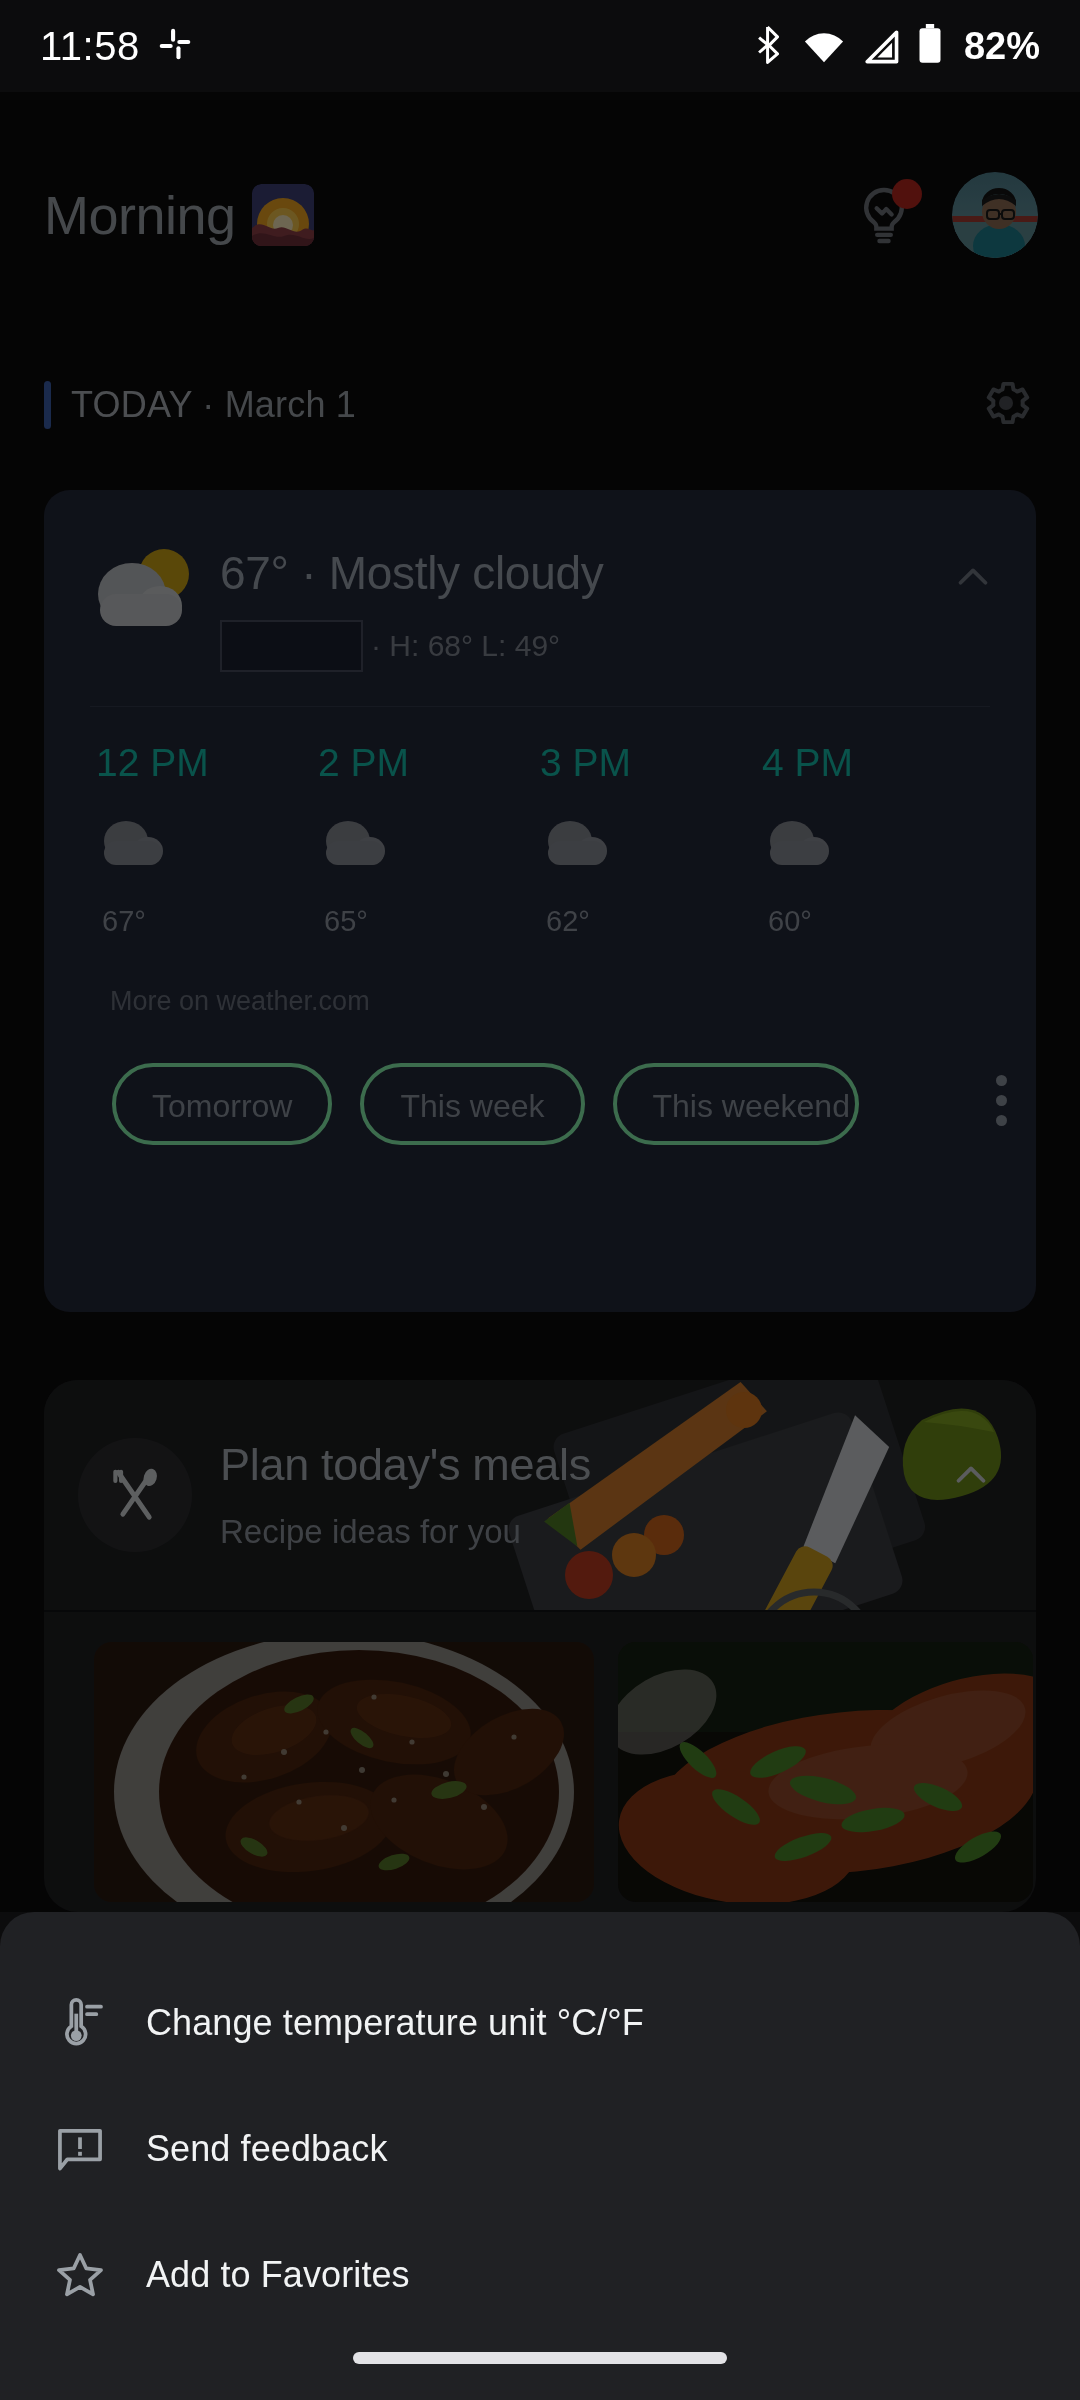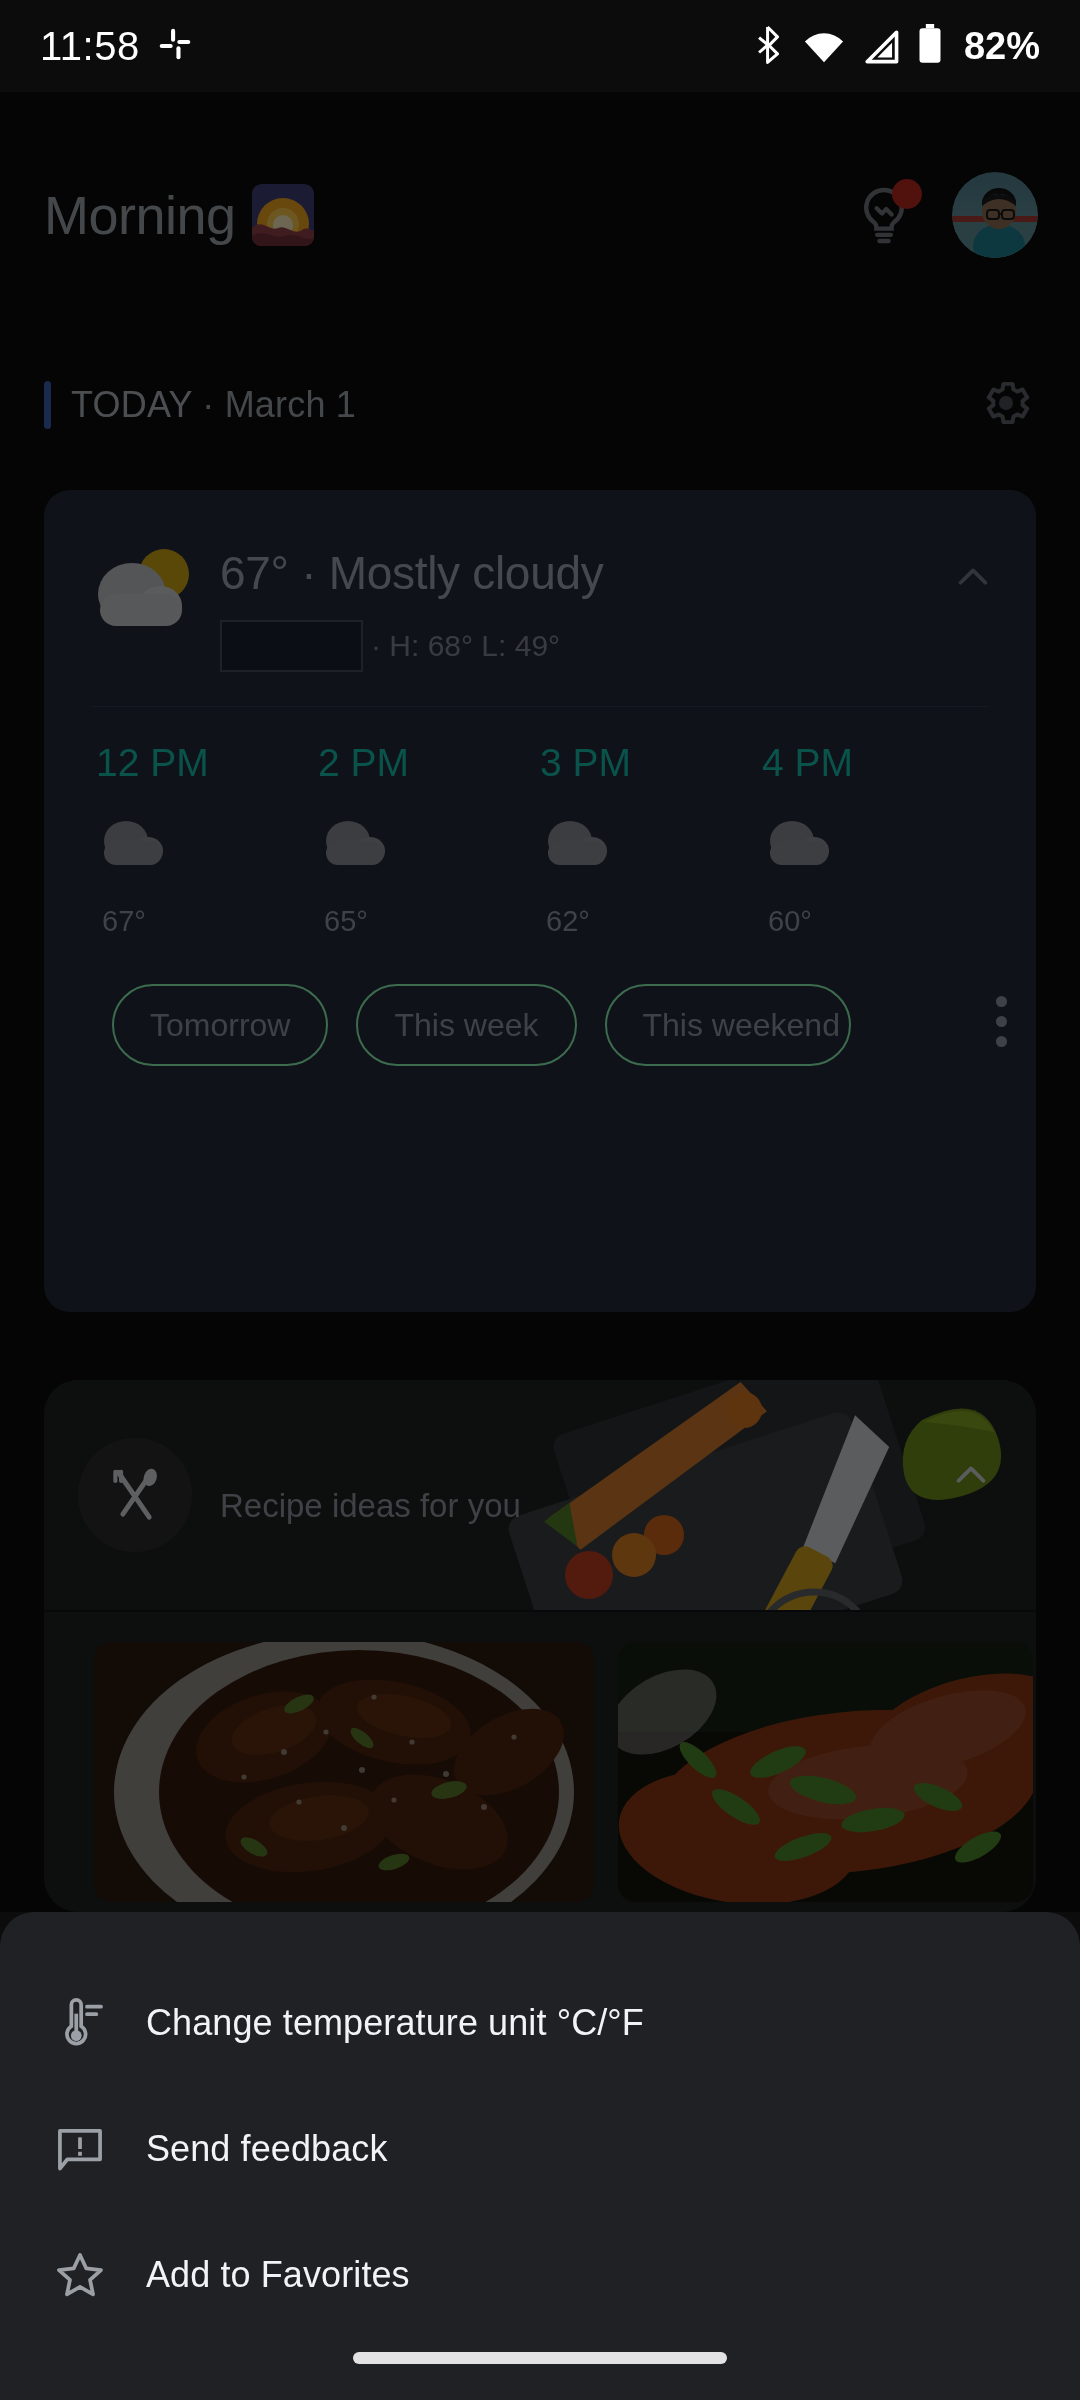--- a/index.html
+++ b/index.html
@@ -87,21 +87,21 @@
   .hourly { display:flex; padding:34px 18px 0 18px; }
   .hour { flex:1; display:flex; flex-direction:column; align-items:flex-start; }
   .hour-label { font-size:39px; color:#14b8a6; }
   .hour-icon { width:78px; height:58px; position:relative; margin:30px 0 0 2px; }
   .hour-temp { font-size:29px; color:#8c939e; margin-top:32px; margin-left:6px; }
 
   .more-link { font-size:27px; color:#676e7a; padding:48px 0 0 32px; }
 
   .chips { display:flex; align-items:center; gap:28px; padding:46px 0 0 34px; position:relative; }
   .chip {
-    border:2px solid #86efac; border-radius:46px;
+    border:4px solid #86efac; border-radius:46px;
     padding:0 36px; height:82px; line-height:78px;
     font-size:32px; color:#8b929d; white-space:nowrap;
   }
   .chip.clipped { max-width:246px; overflow:hidden; }
   .chip-more {
     position:absolute; right:-6px; top:58px;
     width:14px; display:flex; flex-direction:column; gap:9px; align-items:center;
   }
   .chip-more i { width:11px; height:11px; border-radius:50%; background:#8b929d; display:block; }
 
@@ -339,20 +339,21 @@
           <svg width="78" height="58" viewBox="0 0 78 58">
               <ellipse cx="28" cy="26" rx="22" ry="20" fill="#83878f"></ellipse>
               <ellipse cx="50" cy="36" rx="15" ry="14" fill="#8b8f97"></ellipse>
               <rect x="6" y="26" width="58" height="24" rx="12" fill="#868a92"></rect>
             </svg>
         </span>
         <span class="hour-temp">60°</span>
       </div>
     </div>
 
+    <div class="more-link">More on weather.com</div>
 
     <div class="chips">
       <span class="chip">Tomorrow</span>
       <span class="chip">This week</span>
       <span class="chip clipped">This weekend</span>
       <span class="chip-more">
         <i></i>
         <i></i>
         <i></i>
       </span>
@@ -388,20 +389,21 @@
           <svg width="62" height="62" viewBox="0 0 24 24">
             <g stroke="#cfd2d6" stroke-width="1.9" stroke-linecap="round" fill="none">
               <path d="M5.5 3.2 L17.5 20.6"></path>
               <path d="M18.5 3.2 L7.3 19.4"></path>
             </g>
             <ellipse cx="17.9" cy="5.2" rx="2.5" ry="3.4" transform="rotate(18 17.9 5.2)" fill="#cfd2d6"></ellipse>
             <path d="M4.4 3 l0 3.6 M6.6 3 l0 3.6" stroke="#cfd2d6" stroke-width="1.6" stroke-linecap="round"></path>
           </svg>
         </span>
         <div class="meals-text">
+          <div class="meals-title">Plan today's meals</div>
           <div class="meals-sub">Recipe ideas for you</div>
         </div>
       </div>
       <span class="meals-chevron">
         <svg width="46" height="46" viewBox="0 0 24 24">
           <path d="M5.5 15 L12 8.6 L18.5 15" fill="none" stroke="#c9ccd0" stroke-width="2" stroke-linecap="round" stroke-linejoin="round"></path>
         </svg>
       </span>
     </div>
     <div class="meals-sep"></div>

